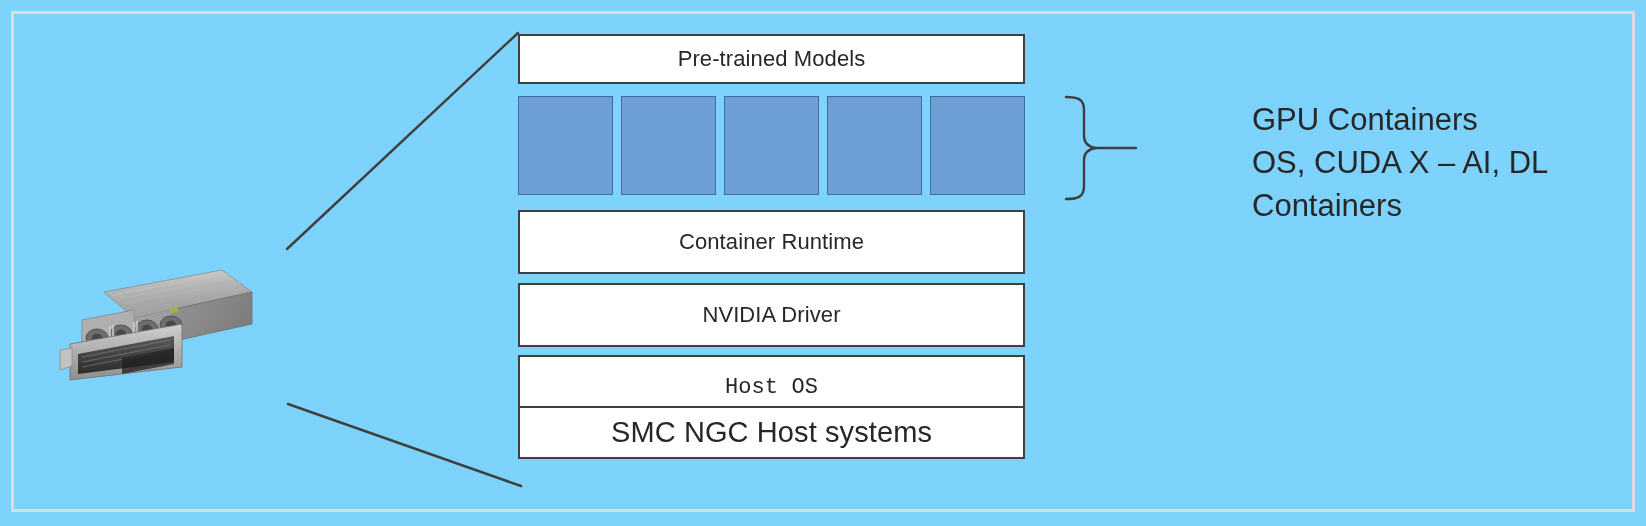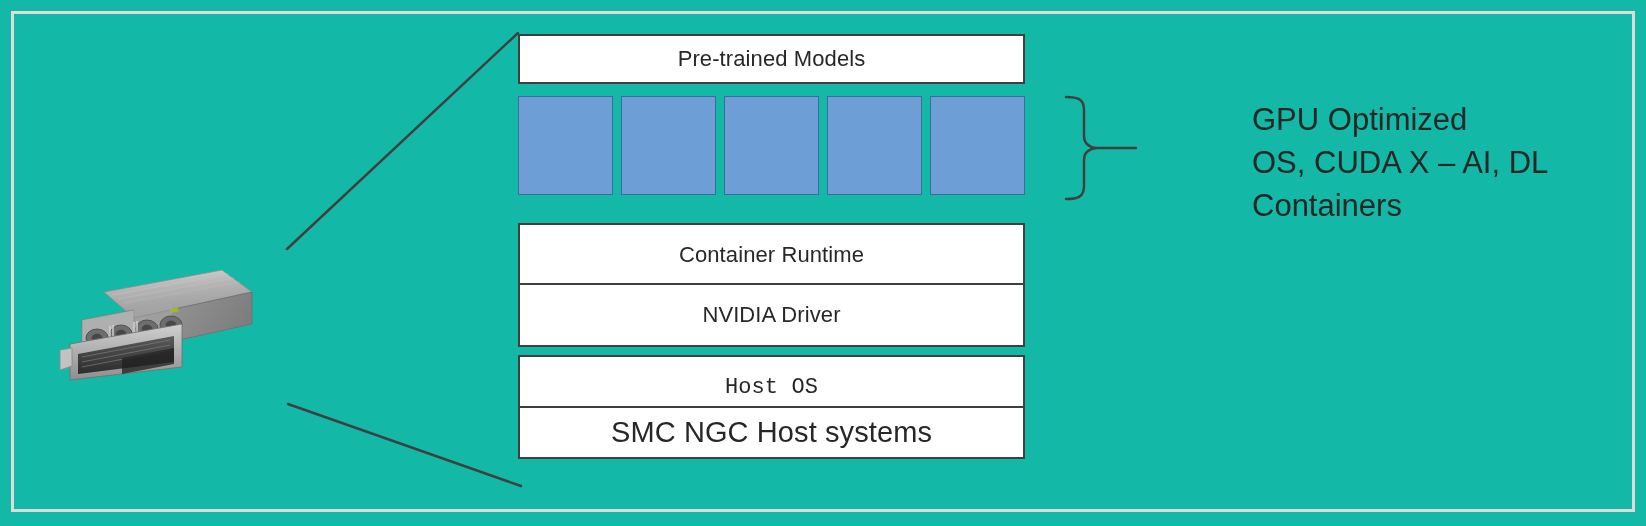--- a/index.html
+++ b/index.html
@@ -7,21 +7,21 @@
     padding: 0;
     background: #ffffff;
   }
   body {
     font-family: "Liberation Sans", sans-serif;
   }
   #slide {
     position: relative;
     width: 1646px;
     height: 526px;
-    background: #14b8a6;
+    background: #7dd3fc;
     overflow: hidden;
   }
   
   #page-frame {
     position: absolute;
     left: 11px;
     top: 11px;
     width: 1624px;
     height: 501px;
     border: 3px solid #dcdcdc;
@@ -61,21 +61,21 @@
     justify-content: center;
     color: #272727;
     font-size: 22px;
     letter-spacing: .1px;
   }
   .stack-box.big {
     font-size: 29px;
   }
 
   #box-pretrained   { top: 34px;  height: 50px; }
-  #box-runtime      { top: 223px; height: 64px; }
+  #box-runtime      { top: 210px; height: 64px; }
   #box-driver       { top: 283px; height: 64px; text-align: center; }
   #box-hostos       { top: 355px; height: 64px; font-family: Liberation Mono, monospace; }
   #box-smc          { top: 406px; height: 53px; top: 406px; }
 
   
   #containers-row {
     position: absolute;
     left: 518px;
     top: 96px;
     width: 507px;
@@ -215,18 +215,18 @@
     <span>SMC NGC Host systems</span>
   </div>
 
   <svg id="brace" viewBox="0 0 85 112" xmlns="http://www.w3.org/2000/svg">
     <path d="M8,5 C20,5 26,7 26,18 L26,44 C26,52 31,55 38,56
              C31,57 26,60 26,68 L26,94 C26,105 20,107 8,107" fill="none" stroke="#3f3f3f" stroke-width="2.4" stroke-linecap="round" stroke-linejoin="round"></path>
     <line x1="38" y1="56" x2="78" y2="56" stroke="#3f3f3f" stroke-width="2.4" stroke-linecap="round"></line>
   </svg>
 
   <div id="annotation">
-    <div>GPU Optimized</div>
+    <div>GPU Containers</div>
     <div>OS, CUDA X – AI, DL</div>
     <div>Containers</div>
   </div>
 
 </div>
 
 </body></html>

